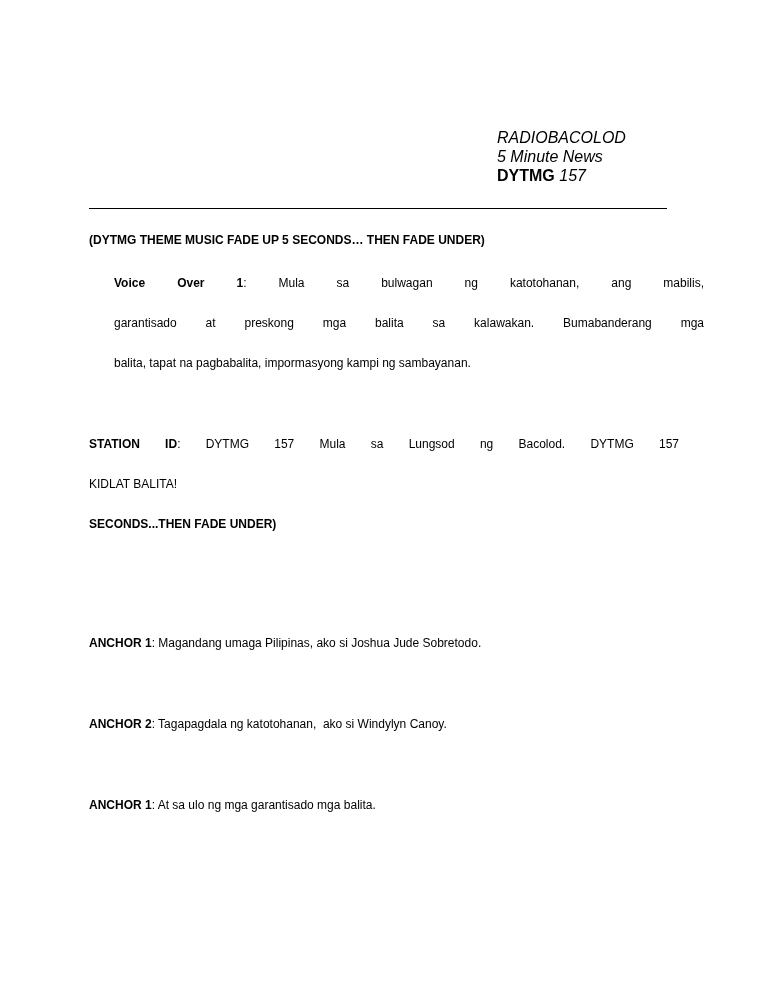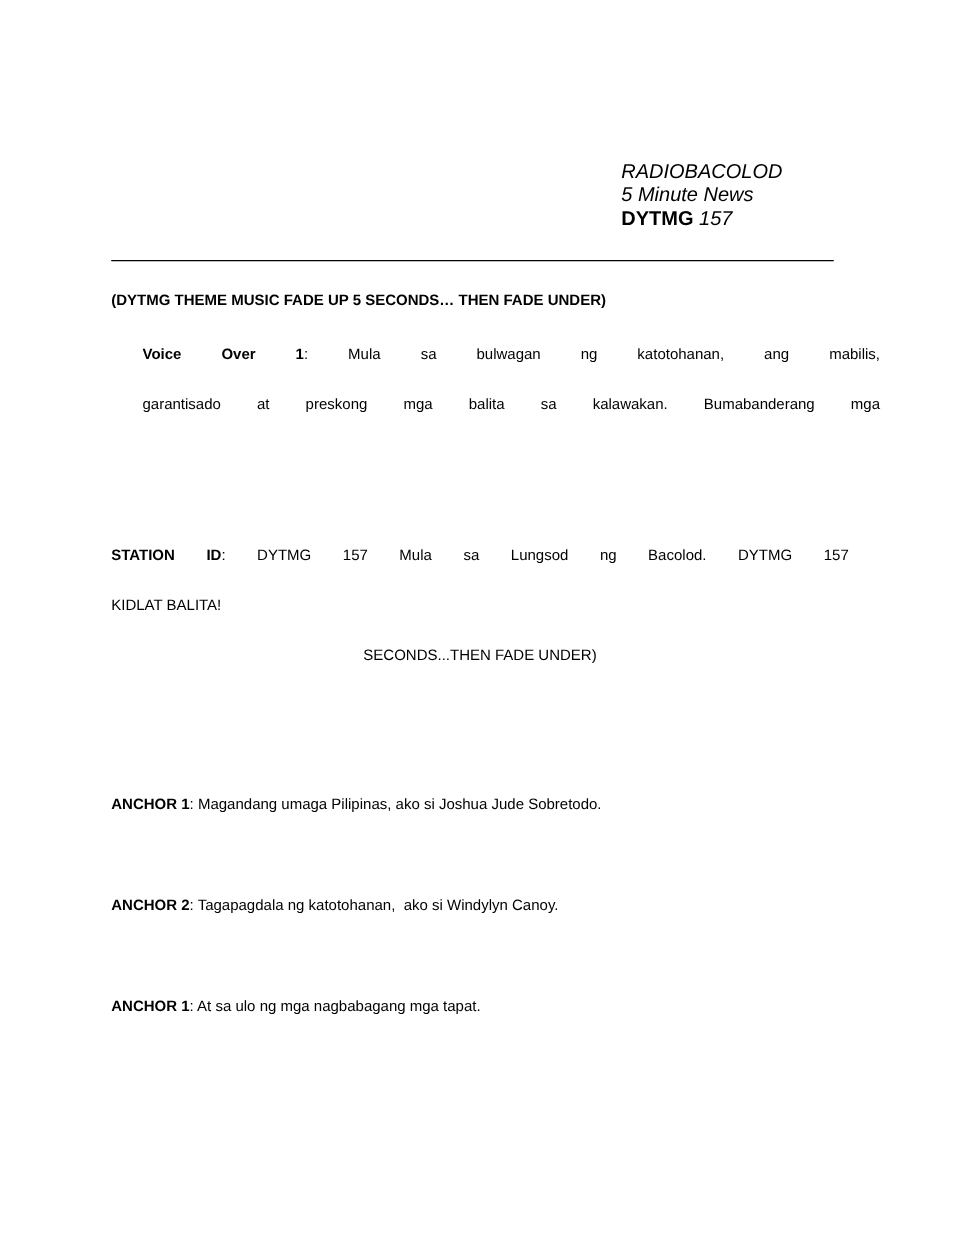--- a/index.html
+++ b/index.html
@@ -24,34 +24,35 @@
 
 <div class="rule"></div>
 
 <div class="para" style="top:233px;">
   <b>(DYTMG THEME MUSIC FADE UP 5 SECONDS… THEN FADE UNDER)</b>
 </div>
 
 <div class="para" style="top:273px; line-height:20px;margin-left:25px;">
   <div class="just-full" style="height:40px;"><b>Voice Over 1</b><span>: Mula sa  bulwagan ng katotohanan, ang mabilis,</span></div>
   <div class="just-full" style="height:40px;">garantisado at preskong mga balita sa kalawakan. Bumabanderang mga</div>
+  <div style="height:40px;">balita, tapat na pagbabalita, impormasyong kampi ng sambayanan.</div>
 </div>
 
 <div class="para" style="top:434px; line-height:20px;">
   <div class="just-full" style="height:40px;"><b>STATION ID</b><span>: DYTMG 157 Mula sa Lungsod ng Bacolod. DYTMG 157</span></div>
   <div style="height:40px;">KIDLAT BALITA!</div>
 </div>
 
 <div class="para" style="top:514px; line-height:20px;">
-  <div style="height:40px; font-weight:normal;text-align:center;">SECONDS...THEN FADE UNDER)</div>
+  <div style="height:40px; font-weight:bold;">SECONDS...THEN FADE UNDER)</div>
 </div>
 
 <div class="para" style="top:636px;">
   <b>ANCHOR 1</b><span>: Magandang umaga Pilipinas, ako si Joshua Jude Sobretodo.</span>
 </div>
 
 <div class="para" style="top:717px;">
   <b>ANCHOR 2</b><span style="white-space:pre;">: Tagapagdala ng katotohanan,  ako si Windylyn Canoy.</span>
 </div>
 
 <div class="para" style="top:798px;">
-  <b>ANCHOR 1</b><span>: At sa ulo ng mga nagbabagang mga tapat.</span>
+  <b>ANCHOR 1</b><span>: At sa ulo ng mga garantisado mga balita.</span>
 </div>
 
 </body></html>

